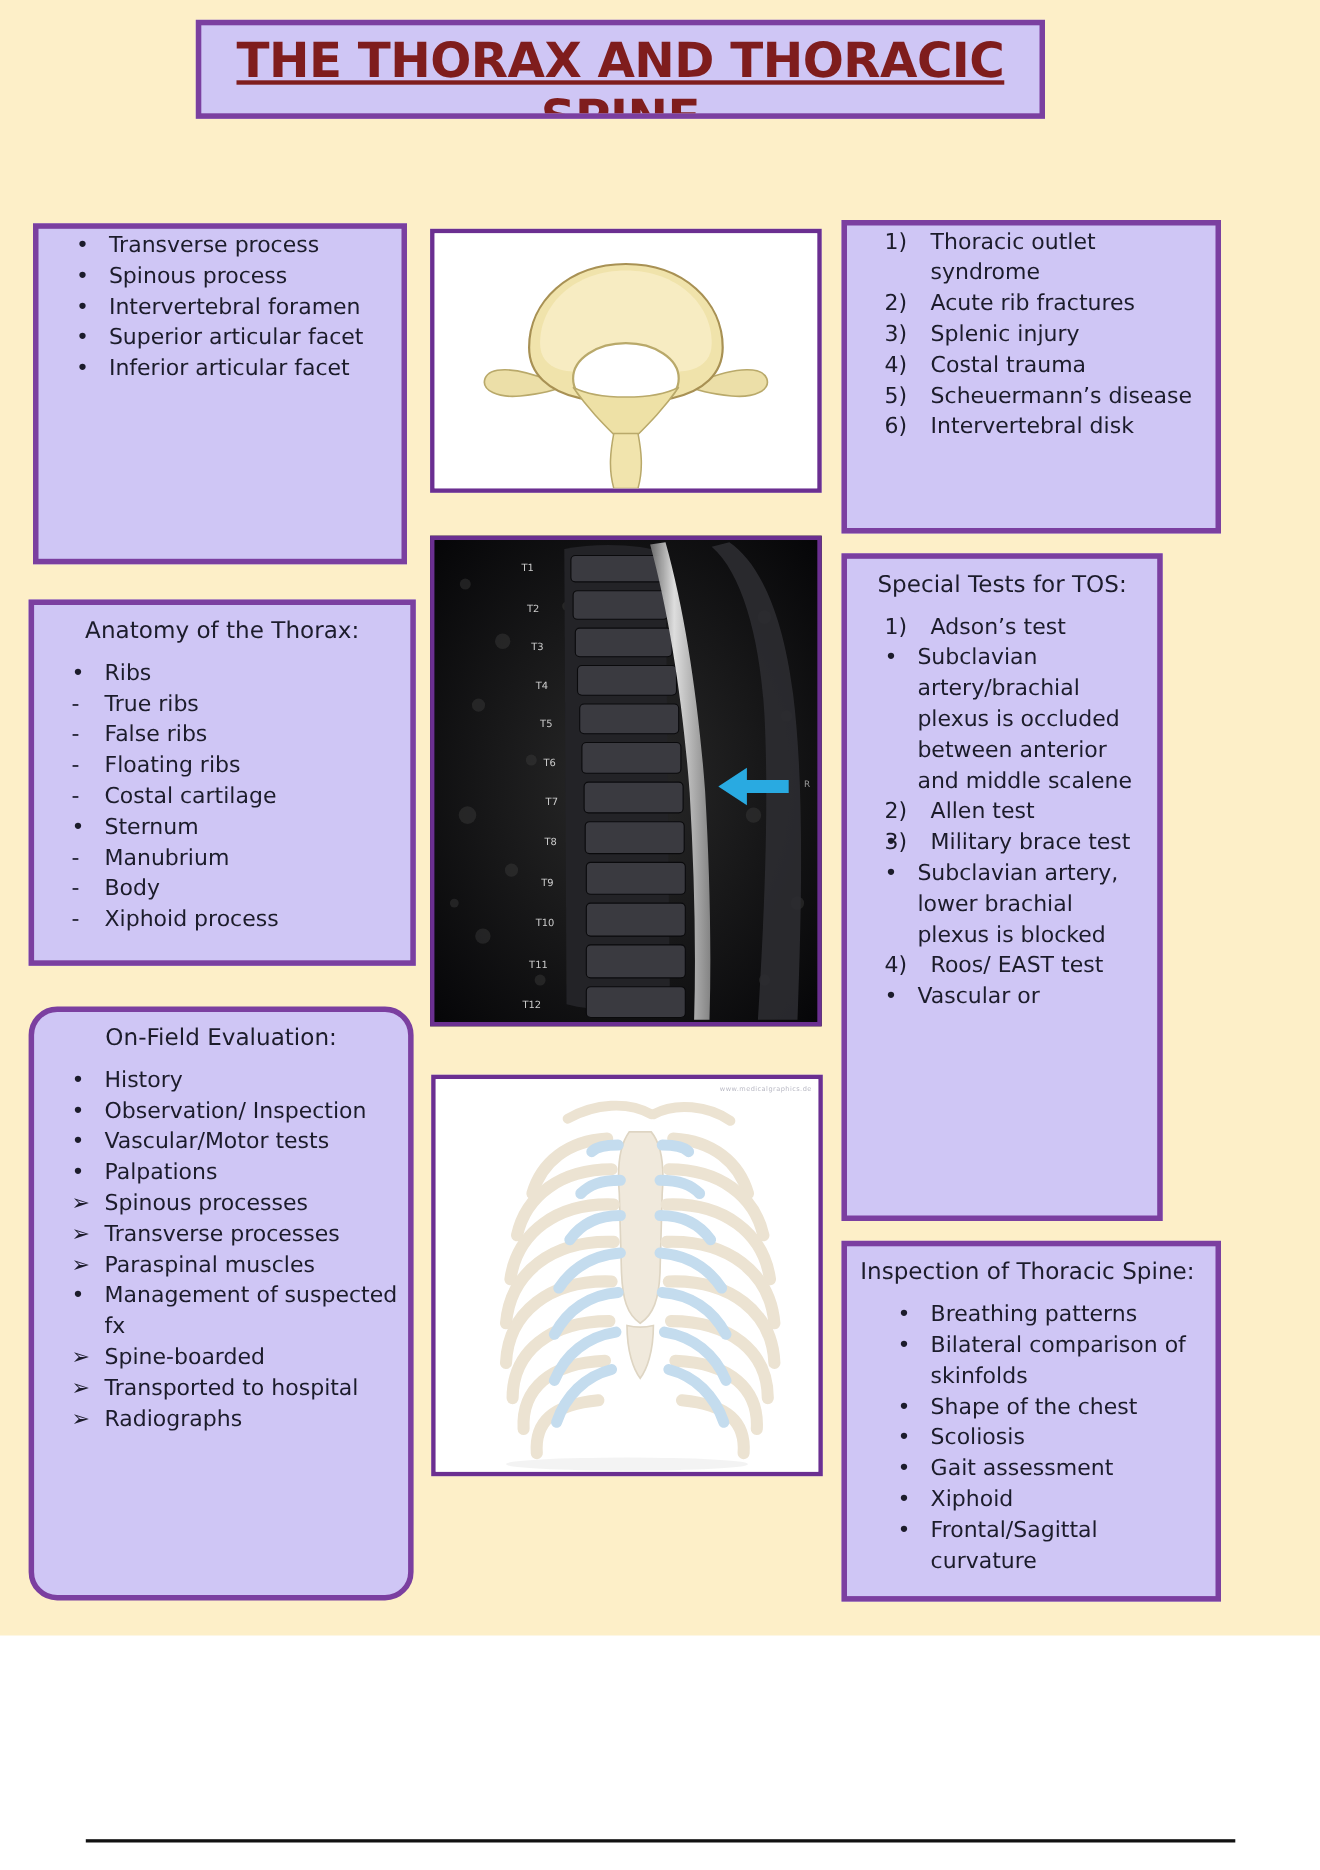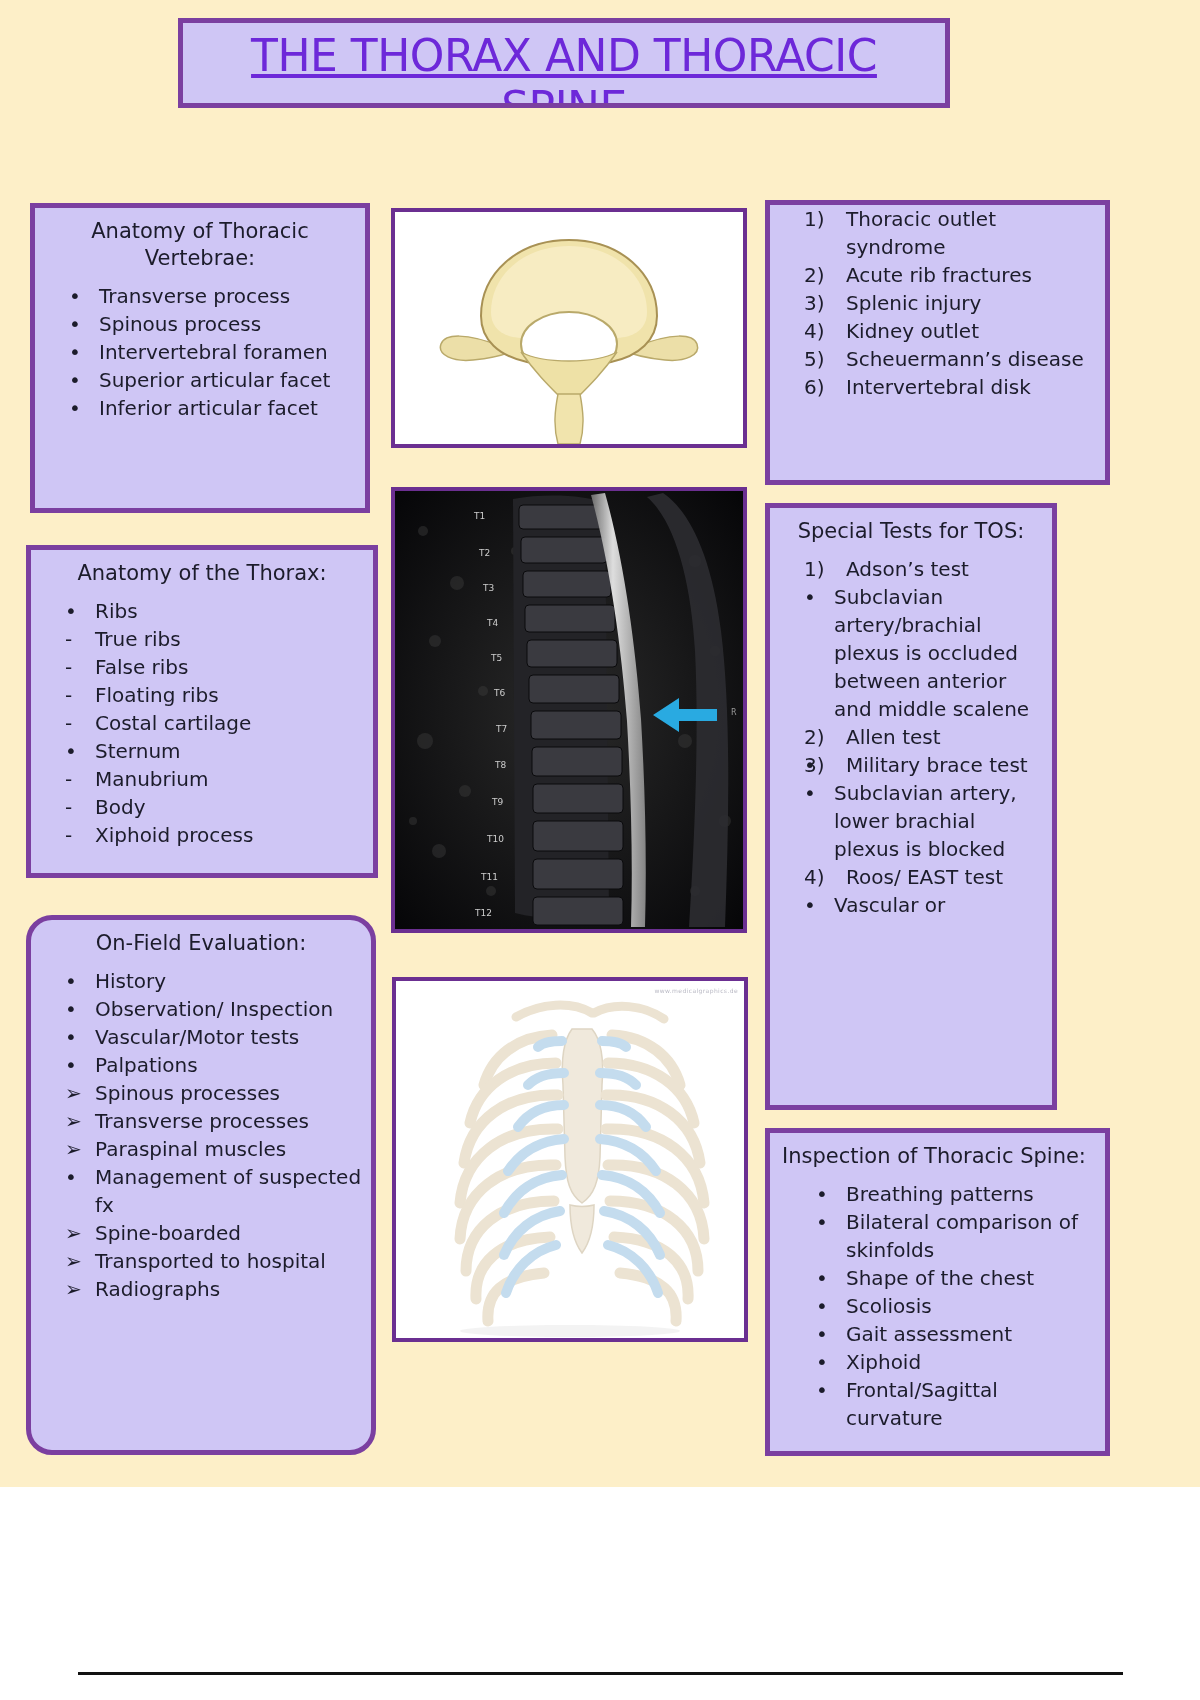--- a/index.html
+++ b/index.html
@@ -19,24 +19,24 @@
   .title-box{
     position:absolute;left:178px;top:18px;width:772px;height:90px;
     background:#cfc6f5;
     border:5px solid #7b3fa0;
     box-sizing:border-box;
     overflow:hidden;
     text-align:center;
   }
   .title-text{
     font-family:"DejaVu Sans","Liberation Sans",sans-serif;
-    font-weight:normal;
+    font-weight:bold;
     font-size:44px;
     line-height:52px;
-    color:#6d28d9;
+    color:#7f1d1d;
     text-decoration:underline;
     letter-spacing:-0.5px;
     margin-top:7px;
     display:block;
     white-space:normal;
   }
   
   .box{
     position:absolute;
     background:#cfc6f5;
@@ -99,21 +99,20 @@
 </head>
 <body>
 
 <div class="slide">
 
   <div class="title-box">
     <span class="title-text">THE THORAX AND THORACIC SPINE</span>
   </div>
 
   <div class="box" id="box-anatomy-vertebrae" style="left:30px;top:203px;width:340px;height:310px;">
-    <h3>Anatomy of Thoracic Vertebrae:</h3>
     <ul>
       <li><span class="mk">•</span><span>Transverse process</span></li>
       <li><span class="mk">•</span><span>Spinous process</span></li>
       <li><span class="mk">•</span><span>Intervertebral foramen</span></li>
       <li><span class="mk">•</span><span>Superior articular facet</span></li>
       <li><span class="mk">•</span><span>Inferior articular facet</span></li>
     </ul>
   </div>
 
   <div class="box" id="box-anatomy-thorax" style="left:26px;top:545px;width:352px;height:333px;">
@@ -296,21 +295,21 @@
       </g>
       <ellipse cx="174" cy="350" rx="110" ry="6" fill="#eeeeee" opacity="0.7"></ellipse>
     </svg>
   </div>
 
   <div class="box" id="box-potential-injuries" style="left:765px;top:200px;width:345px;height:285px;">
     <ol>
       <li style="padding-left:42px;"><span class="mk" style="width:38px;">1)</span><span>Thoracic outlet syndrome</span></li>
       <li style="padding-left:42px;"><span class="mk" style="width:38px;">2)</span><span>Acute rib fractures</span></li>
       <li style="padding-left:42px;"><span class="mk" style="width:38px;">3)</span><span>Splenic injury</span></li>
-      <li style="padding-left:42px;"><span class="mk" style="width:38px;">4)</span><span>Kidney outlet</span></li>
+      <li style="padding-left:42px;"><span class="mk" style="width:38px;">4)</span><span>Costal trauma</span></li>
       <li style="padding-left:42px;"><span class="mk" style="width:38px;">5)</span><span>Scheuermann’s disease</span></li>
       <li style="padding-left:42px;"><span class="mk" style="width:38px;">6)</span><span>Intervertebral disk</span></li>
     </ol>
   </div>
 
   <div class="box" id="box-special-tests" style="left:765px;top:503px;width:292px;height:607px;">
     <h3>Special Tests for TOS:</h3>
     <ol>
       <li style="padding-left:42px;"><span class="mk" style="width:38px;">1)</span><span>Adson’s test</span></li>
       <li class="lvl2b"><span class="mk">•</span><span>Subclavian artery/brachial plexus is occluded between anterior and middle scalene</span></li>

